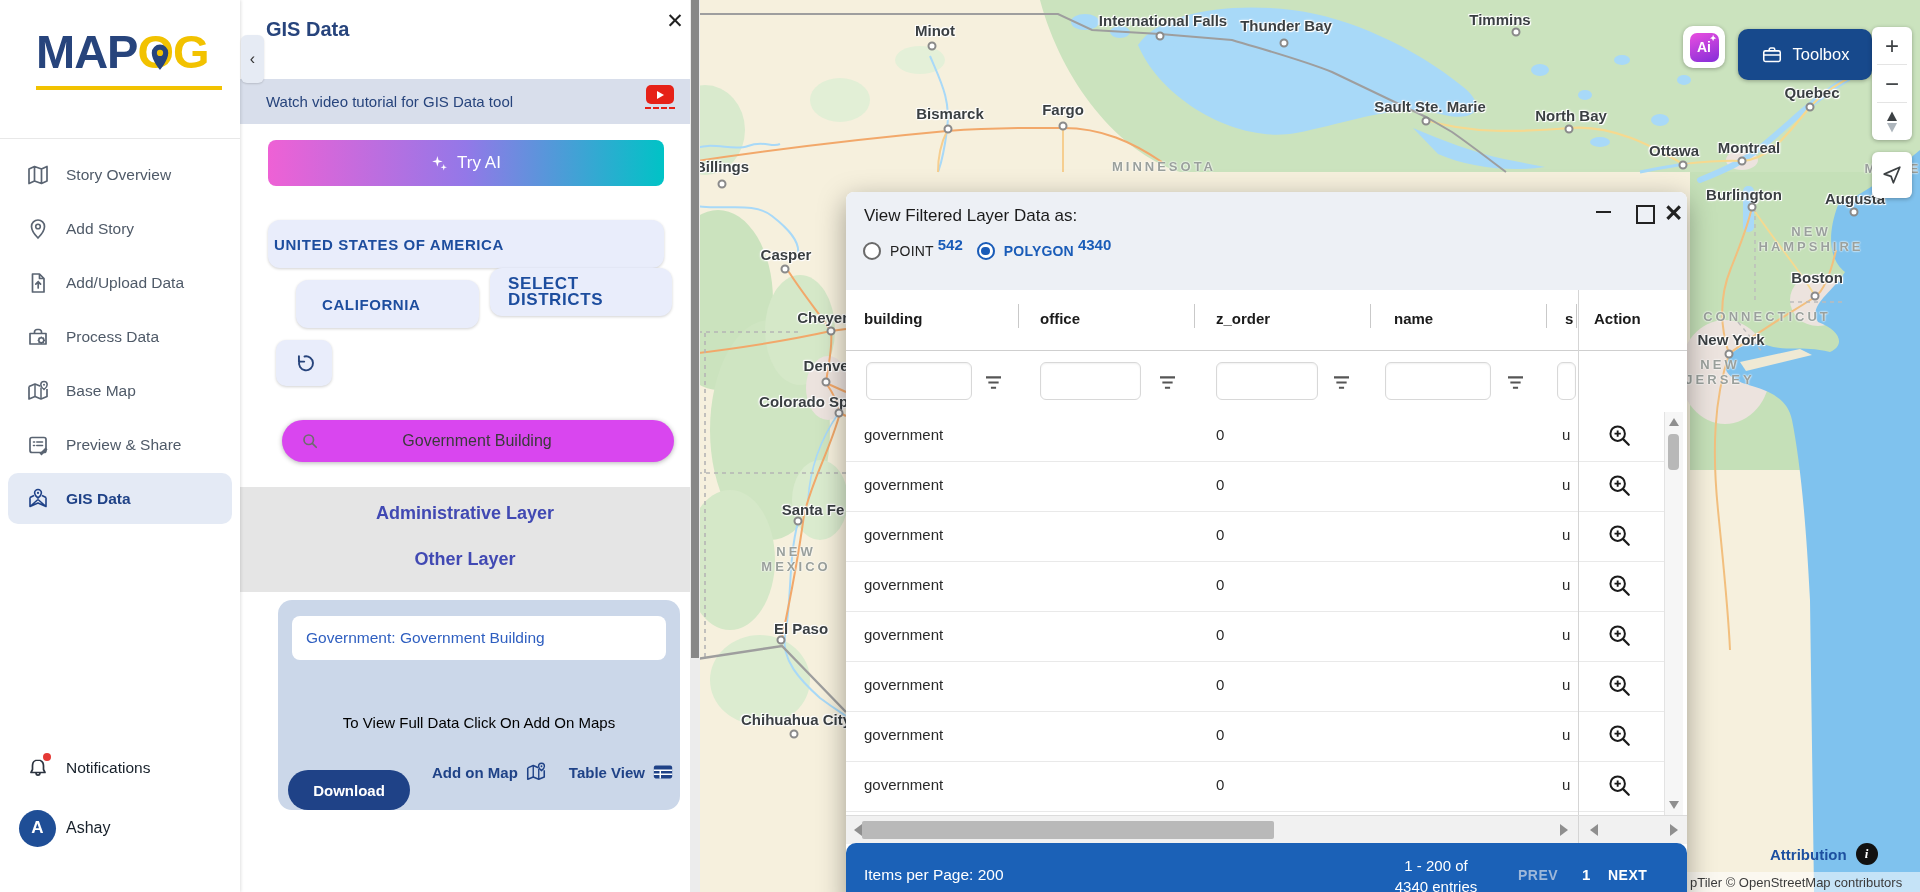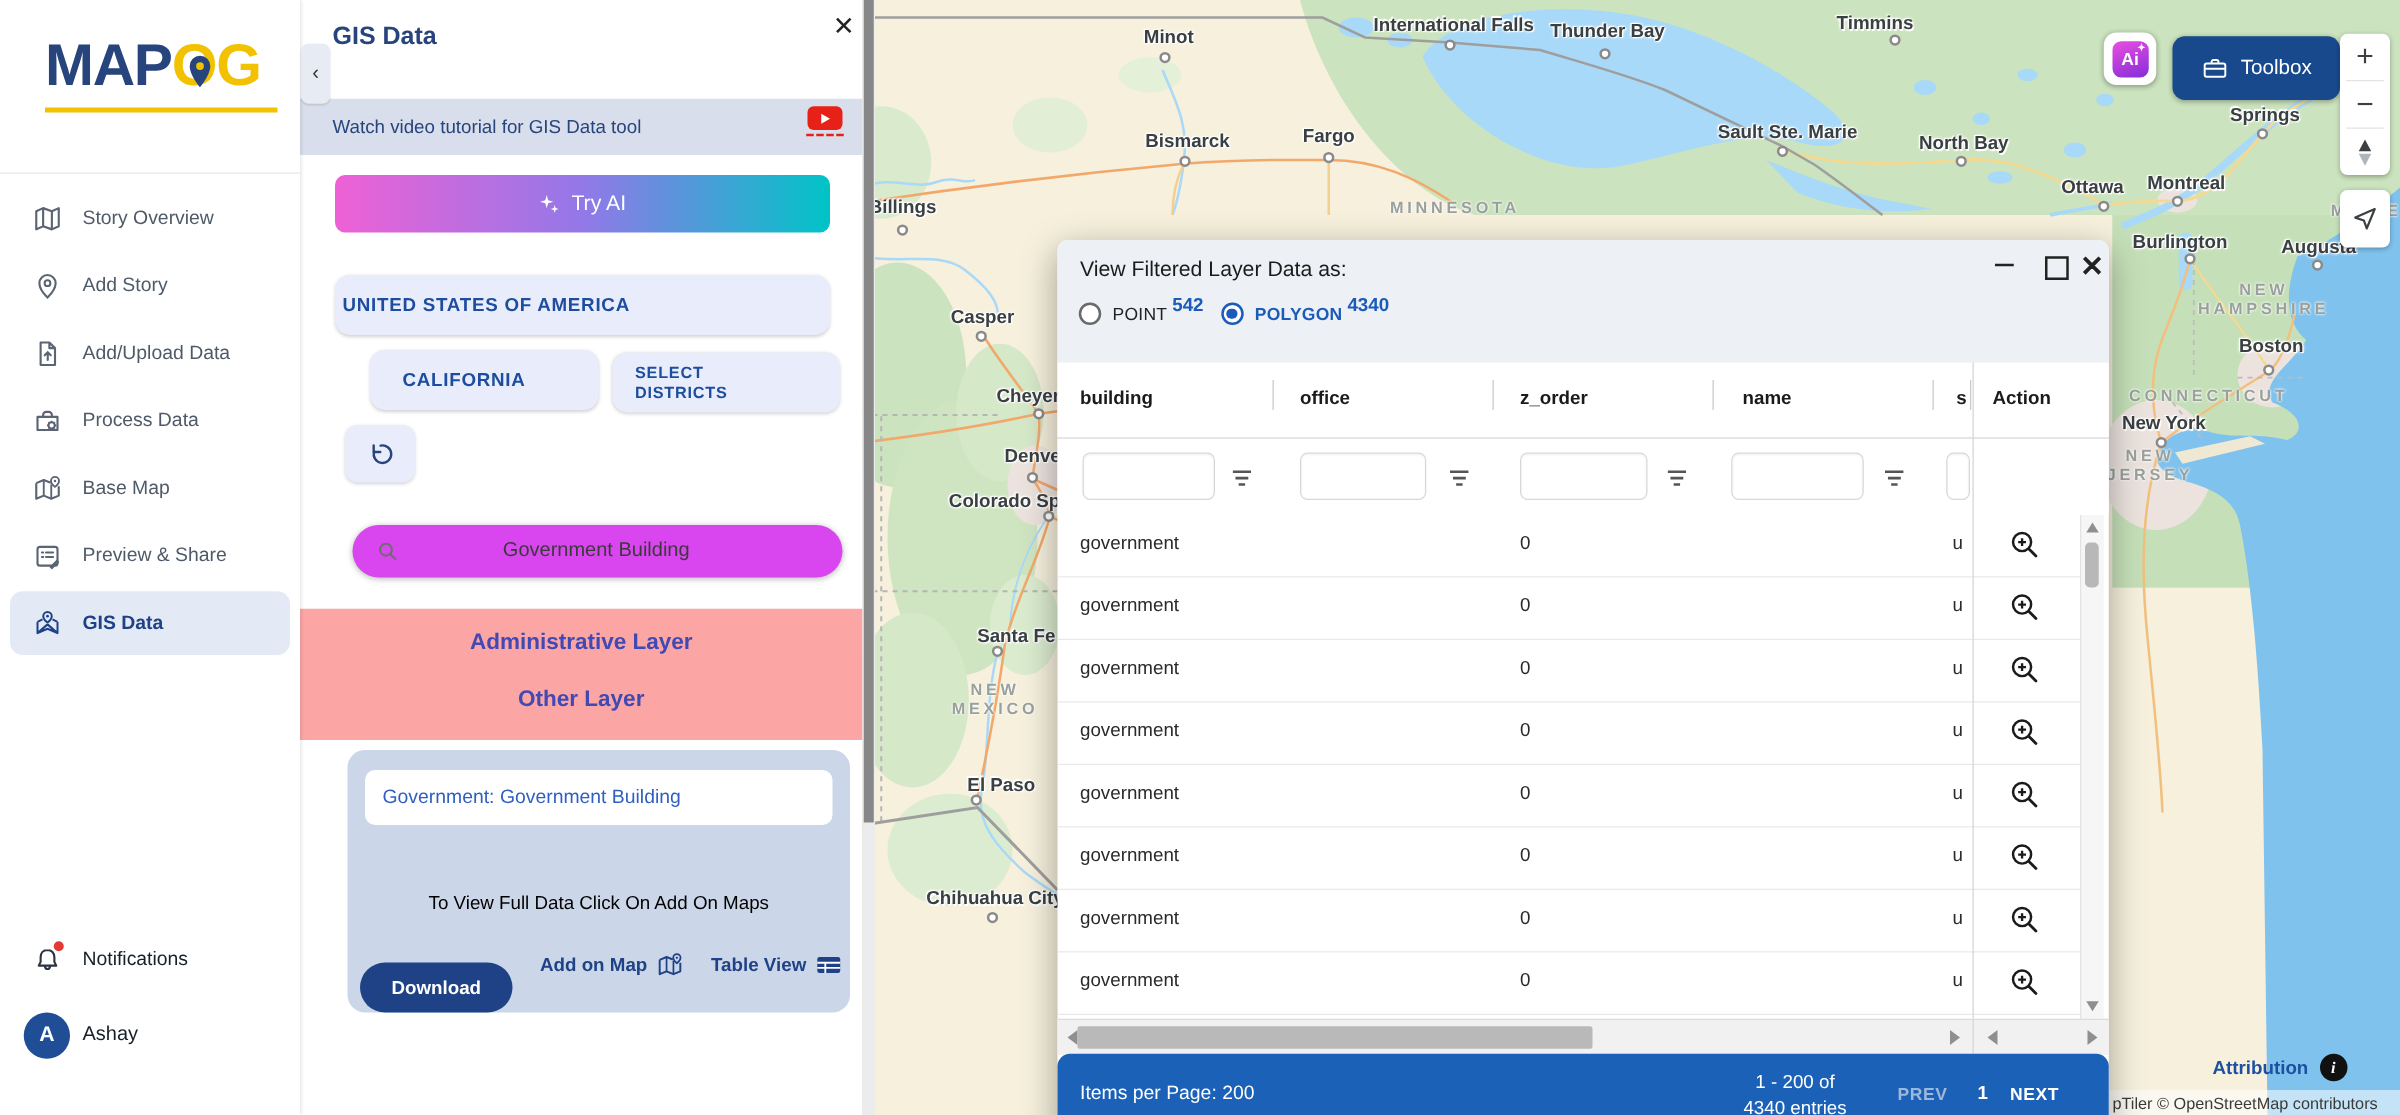--- a/index.html
+++ b/index.html
@@ -64,28 +64,28 @@
   .yt-line{position:absolute;left:405px;top:28px;width:30px;border-bottom:2.5px dashed #E62117;}
   .tryai{position:absolute;left:28px;top:140px;width:396px;height:46px;border-radius:8px;border:none;
     background:linear-gradient(90deg,#EE61D5 0%,#9378E8 50%,#00C3C6 100%);
     color:#fff;font-size:17px;display:flex;align-items:center;justify-content:center;gap:9px;cursor:pointer;
     font-family:"Liberation Sans",sans-serif;}
   .btn-soft{position:absolute;background:#E9EDFB;border:none;border-radius:12px;color:#1D4D9E;
     font-weight:bold;font-size:15px;letter-spacing:.6px;text-align:left;cursor:pointer;
     box-shadow:0 1px 3px rgba(0,0,0,.18);font-family:"Liberation Sans",sans-serif;}
   .btn-country{left:28px;top:220px;width:396px;height:48px;padding-left:6px;}
   .btn-state{left:56px;top:280px;width:183px;height:48px;padding-left:26px;}
-  .btn-districts{left:250px;top:282px;width:182px;height:48px;padding-left:18px;font-size:13px;line-height:16px;}
+  .btn-districts{left:250px;top:268px;width:182px;height:48px;padding-left:18px;font-size:17px;line-height:16px;}
   .btn-undo{left:36px;top:340px;width:56px;height:46px;border-radius:10px;display:flex;align-items:center;justify-content:center;}
   .searchbox{position:absolute;left:42px;top:420px;width:392px;height:42px;background:#d946ef;border-radius:21px;
     box-shadow:0 1px 5px rgba(0,0,0,.3);display:flex;align-items:center;}
   .searchbox .mag{margin-left:18px;color:#6d6d6d;}
   .searchbox input{flex:1;border:none;outline:none;font-size:16px;color:#3a3a3a;text-align:center;
     background:transparent;margin-right:40px;font-family:"Liberation Sans",sans-serif;}
-  .layer-section{position:absolute;left:0;top:487px;width:450px;height:105px;background:#fca5a5;}
+  .layer-section{position:absolute;left:0;top:487px;width:450px;height:105px;background:#e5e5e5;}
   .layer-h{position:absolute;width:450px;text-align:center;font-size:18px;font-weight:bold;color:#4149B3;cursor:pointer;}
   .card{position:absolute;left:38px;top:600px;width:402px;height:210px;background:#CBD7E9;border-radius:14px;}
   .card-title{position:absolute;left:14px;top:16px;width:374px;height:44px;background:#fff;border-radius:8px;
     display:flex;align-items:center;color:#2F5FC0;font-size:15.5px;}
   .card-title span{margin-left:14px;}
   .found{position:absolute;left:0;top:82px;width:402px;text-align:center;color:#8A929E;font-size:16px;}
   .found .ic{vertical-align:-3px;margin:0 2px;}
   .note{position:absolute;left:0;top:114px;width:402px;text-align:center;color:#000000;font-size:15px;}
   .card-actions{position:absolute;left:0;top:150px;width:402px;height:44px;display:flex;align-items:center;}
   .dl-btn{margin-left:10px;width:122px;height:40px;background:#1F4287;color:#fff;border:none;border-radius:20px;
@@ -374,21 +374,21 @@
           <span class="lbl">Ottawa</span>
           <span class="dot" style="left: 9px; top: 15px;"></span>
         </div>
 
         <div class="city" style="left: 1749px; top: 147px;">
           <span class="lbl">Montreal</span>
           <span class="dot" style="left: -7px; top: 14px;"></span>
         </div>
 
         <div class="city" style="left: 1812px; top: 92px;">
-          <span class="lbl">Springs</span>
+          <span class="lbl">Quebec</span>
           <span class="dot" style="left: -2px; top: 15px;"></span>
         </div>
 
         <div class="city" style="left: 1744px; top: 194px;">
           <span class="lbl">Burlington</span>
           <span class="dot" style="left: 8px; top: 13px;"></span>
         </div>
 
         <div class="city" style="left: 1855px; top: 198px;">
           <span class="lbl">Augusta</span>

